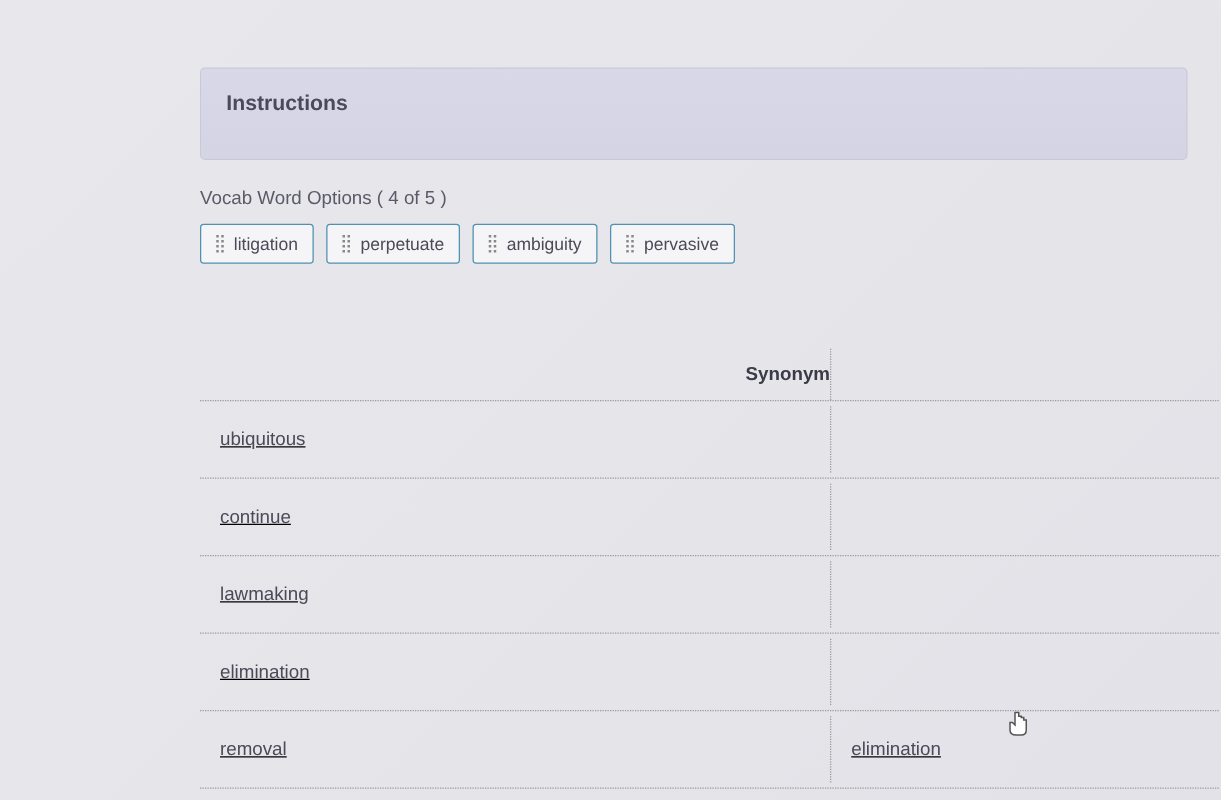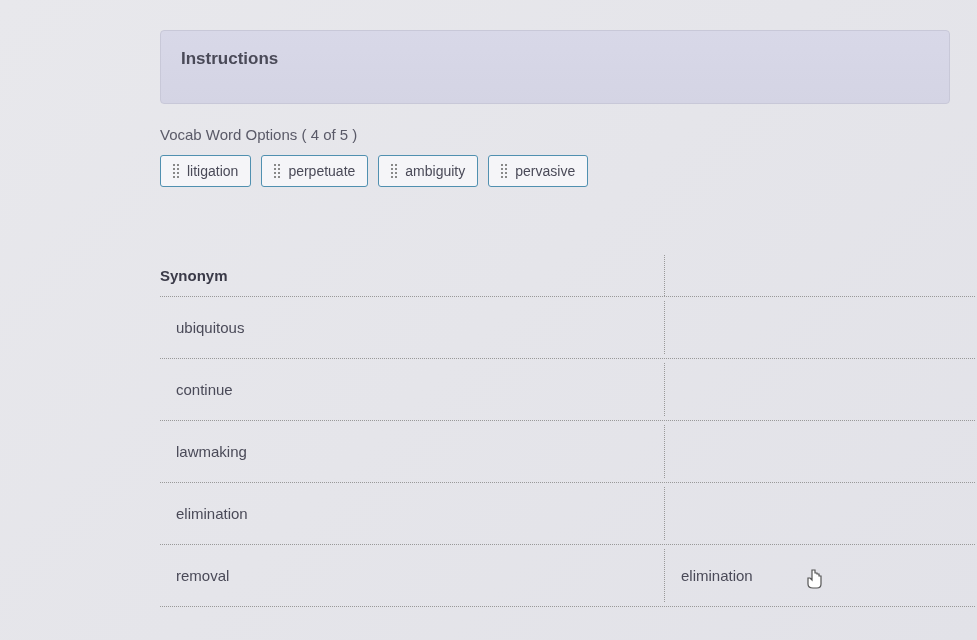--- a/index.html
+++ b/index.html
@@ -20,20 +20,21 @@
       padding-top: 30px;
       padding-right: 0;
     }
     .instructions-box {
       background: linear-gradient(180deg, #d8d8e8 0%, #d4d4e4 100%);
       border: 1px solid #c8c8d8;
       border-radius: 4px;
       padding: 18px 20px 24px 20px;
       margin-bottom: 22px;
       width: 790px;
+      margin-top: 24px;
     }
     .instructions-title {
       font-size: 17px;
       font-weight: bold;
       color: #4a4a58;
       margin-bottom: 10px;
     }
     .instructions-text {
       font-size: 15px;
       color: #4a4a58;
@@ -78,39 +79,40 @@
     .table-area {
       width: 815px;
     }
     .table-header {
       display: flex;
       border-bottom: 1px dotted #999;
     }
     .col-synonym {
       width: 505px;
       padding: 12px 0;
-      text-align: left;
+      text-align: right;
       font-weight: bold;
       font-size: 15px;
       color: #3a3a48;
       border-right: 1px dotted #999;
     }
     .col-vocab {
       flex: 1;
       padding: 12px 0;
       text-align: center;
       font-weight: bold;
       font-size: 15px;
       color: #3a3a48;
     }
     .table-row {
       display: flex;
       border-bottom: 1px dotted #999;
       min-height: 62px;
       align-items: center;
+      text-decoration: underline;
     }
     .cell-synonym {
       width: 505px;
       padding: 18px 16px;
       font-size: 15px;
       color: #4a4a58;
       border-right: 1px dotted #999;
     }
     .cell-vocab {
       flex: 1;

